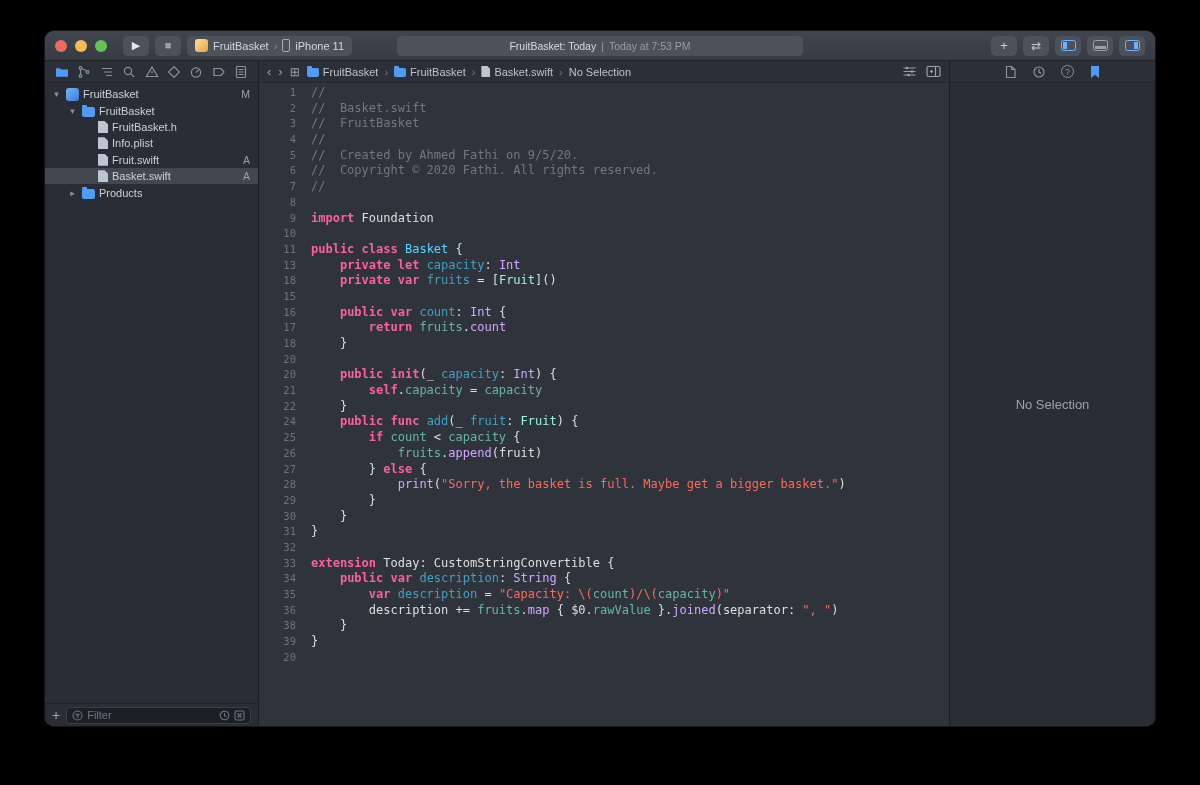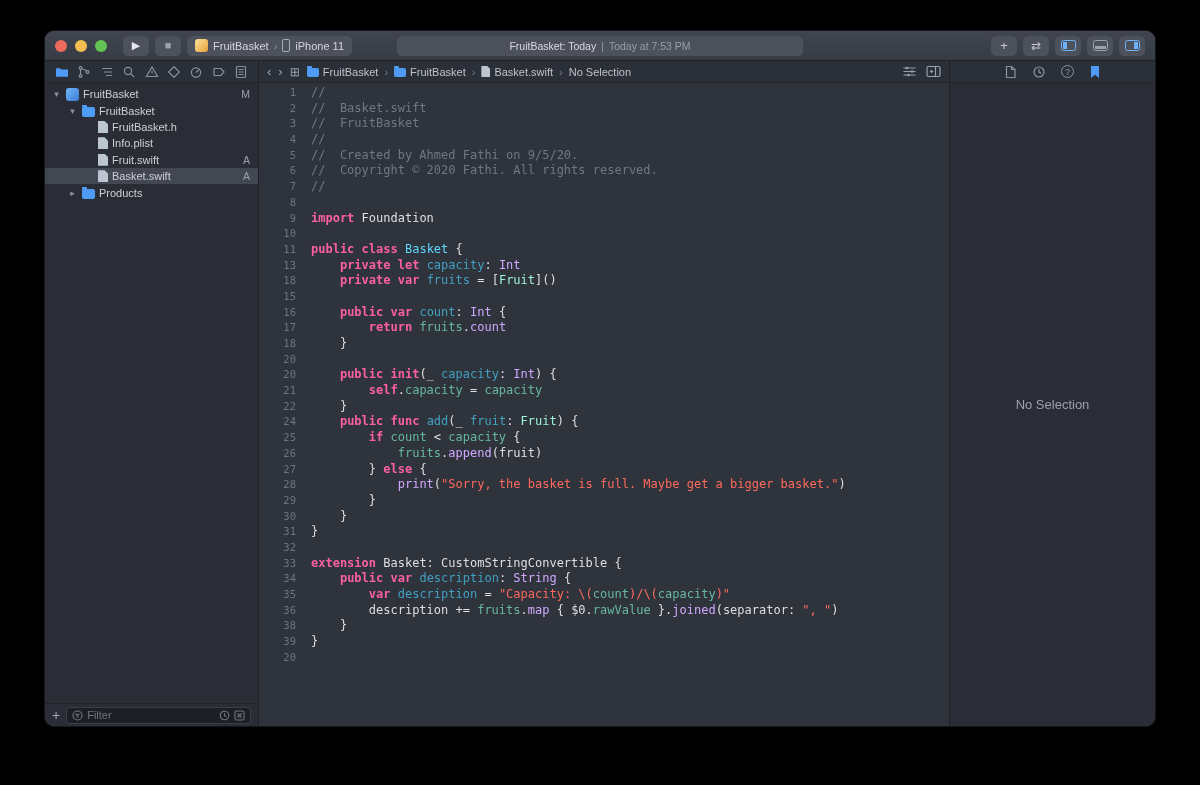--- a/index.html
+++ b/index.html
@@ -446,21 +446,21 @@
           <div class="code-line">
             <span class="ln">31</span>
             <span class="lc"><span class="tok-w" style="color: rgb(223, 223, 224);">}</span></span>
           </div>
           <div class="code-line">
             <span class="ln">32</span>
             <span class="lc"></span>
           </div>
           <div class="code-line">
             <span class="ln">33</span>
-            <span class="lc"><span class="tok-k" style="color: rgb(252, 95, 163);">extension</span><span class="tok-w" style="color: rgb(223, 223, 224);"> Basket: CustomStringConvertible {</span></span>
+            <span class="lc"><span class="tok-k" style="color: rgb(252, 95, 163);">extension</span><span class="tok-w" style="color: rgb(223, 223, 224);"> Today: CustomStringConvertible {</span></span>
           </div>
           <div class="code-line">
             <span class="ln">34</span>
             <span class="lc"><span class="tok-w" style="color: rgb(223, 223, 224);">    </span><span class="tok-k" style="color: rgb(252, 95, 163);">public</span><span class="tok-w" style="color: rgb(223, 223, 224);"> </span><span class="tok-k" style="color: rgb(252, 95, 163);">var</span><span class="tok-w" style="color: rgb(223, 223, 224);"> </span><span class="tok-d" style="color: rgb(65, 161, 192);">description</span><span class="tok-w" style="color: rgb(223, 223, 224);">: </span><span class="tok-t" style="color: rgb(208, 168, 255);">String</span><span class="tok-w" style="color: rgb(223, 223, 224);"> {</span></span>
           </div>
           <div class="code-line">
             <span class="ln">35</span>
             <span class="lc"><span class="tok-w" style="color: rgb(223, 223, 224);">        </span><span class="tok-k" style="color: rgb(252, 95, 163);">var</span><span class="tok-w" style="color: rgb(223, 223, 224);"> </span><span class="tok-d" style="color: rgb(65, 161, 192);">description</span><span class="tok-w" style="color: rgb(223, 223, 224);"> = </span><span class="tok-s" style="color: rgb(252, 106, 93);">"Capacity: \(</span><span class="tok-p" style="color: rgb(103, 183, 164);">count</span><span class="tok-s" style="color: rgb(252, 106, 93);">)/\(</span><span class="tok-p" style="color: rgb(103, 183, 164);">capacity</span><span class="tok-s" style="color: rgb(252, 106, 93);">)"</span></span>
           </div>
           <div class="code-line">

